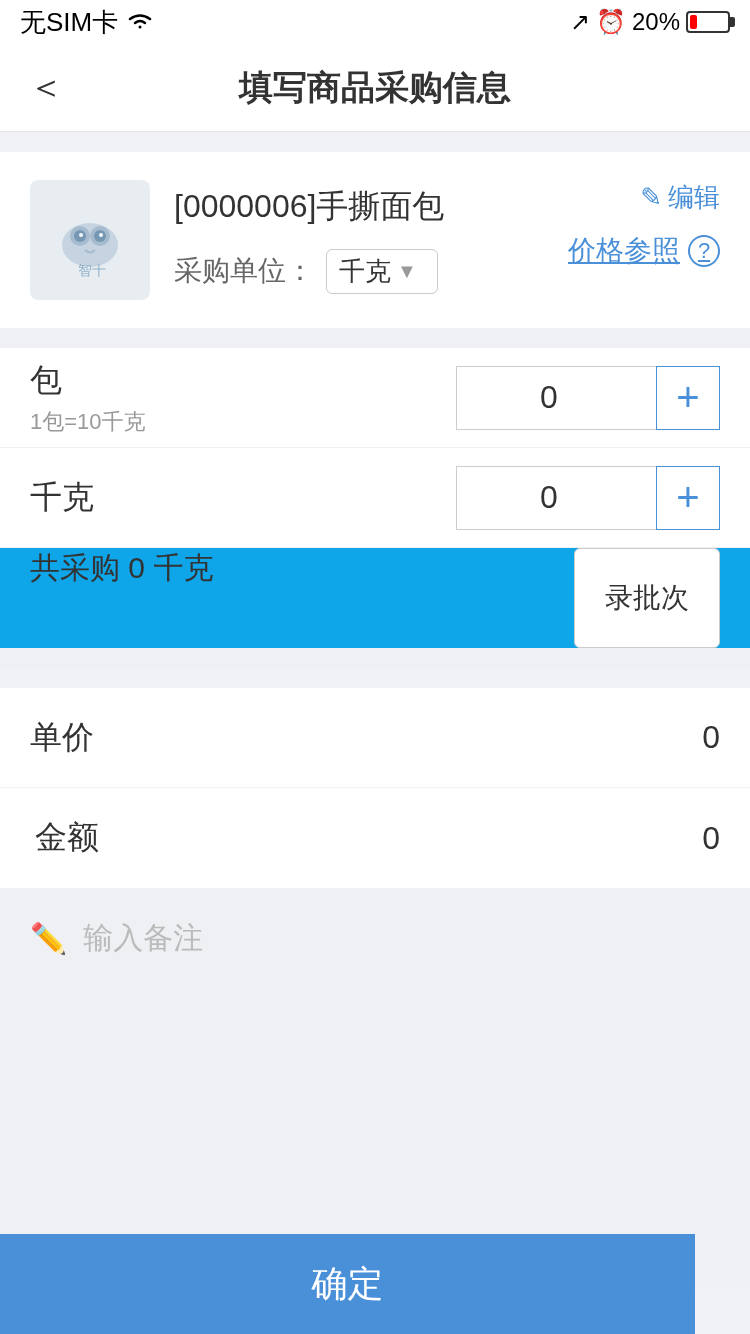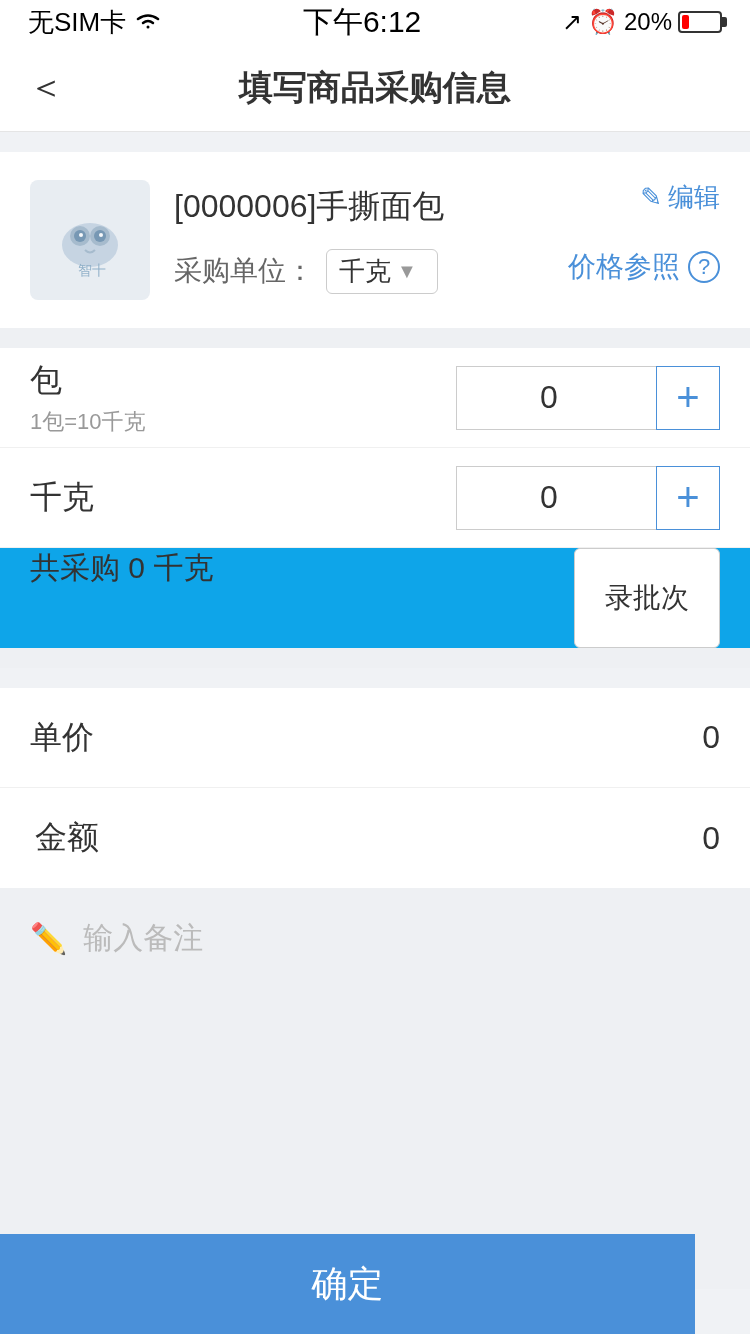--- a/index.html
+++ b/index.html
@@ -14,21 +14,21 @@
     }
 
     
     .status-bar {
       width: 750px;
       height: 44px;
       background: #fff;
       display: flex;
       align-items: center;
       justify-content: space-between;
-      padding: 0 28px;
+      padding: 0 20px;
       font-size: 26px;
       color: #000;
     }
     .status-left { display: flex; align-items: center; gap: 8px; }
     .status-center { font-size: 30px; font-weight: 500; }
     .status-right { display: flex; align-items: center; gap: 6px; font-size: 24px; }
     .battery-icon {
       width: 44px; height: 22px;
       border: 2px solid #333;
       border-radius: 4px;
@@ -328,21 +328,20 @@
   <div class="status-left">
     <span>无SIM卡</span>
     <span>
       <svg width="28" height="20" viewBox="0 0 28 20">
         <path d="M14 16 L14 16" stroke="#000" stroke-width="3" stroke-linecap="round"></path>
         <path d="M9 12 Q14 8 19 12" stroke="#000" stroke-width="2.5" fill="none" stroke-linecap="round"></path>
         <path d="M4 8 Q14 1 24 8" stroke="#000" stroke-width="2.5" fill="none" stroke-linecap="round"></path>
       </svg>
     </span>
   </div>
-  <div class="status-center">下午6:12</div>
   <div class="status-right">
     <span>↗</span>
     <span>⏰</span>
     <span>20%</span>
     <span class="battery-icon">
       <span class="battery-fill"></span>
     </span>
   </div>
 </div>
 
@@ -375,21 +374,21 @@
       <span class="unit-select">
         <span>千克</span>
         <span class="unit-select-arrow">▼</span>
       </span>
     </div>
   </div>
   <div class="edit-btn">
     <span>✎</span>
     <span>编辑</span>
   </div>
-  <div class="price-ref" style="top: 96px;">
+  <div class="price-ref" style="top: 80px; text-decoration: underline;">
     <span>价格参照</span>
     <span class="price-ref-help">?</span>
   </div>
 </div>
 
 <div class="section-divider"></div>
 
 <div class="input-section">
 
   <div class="input-row">

